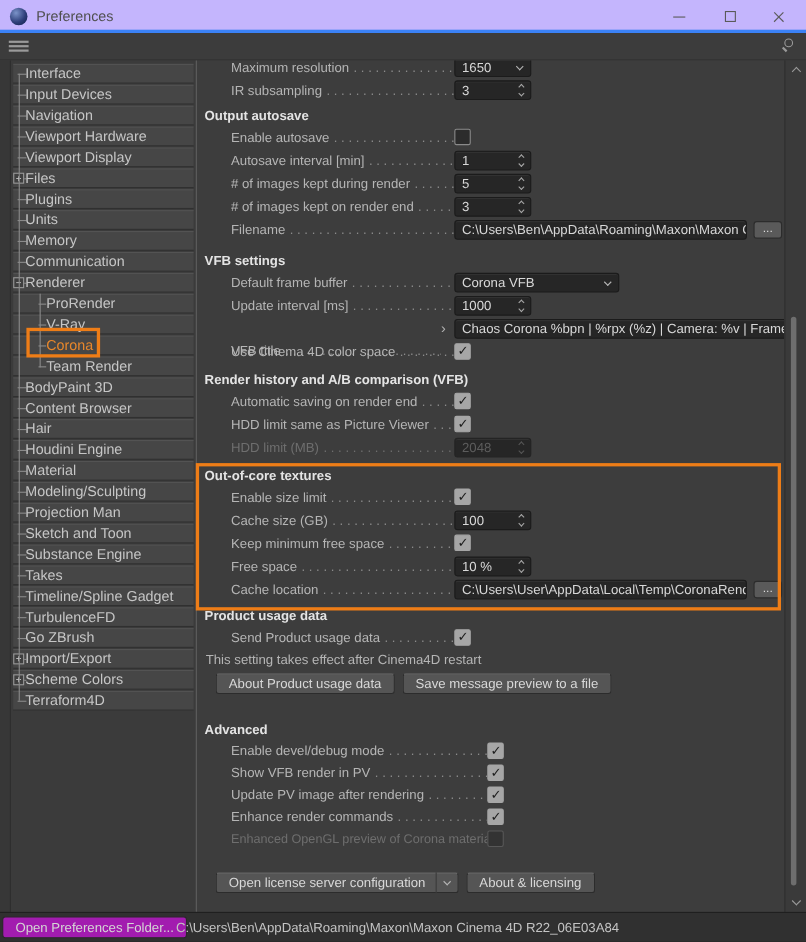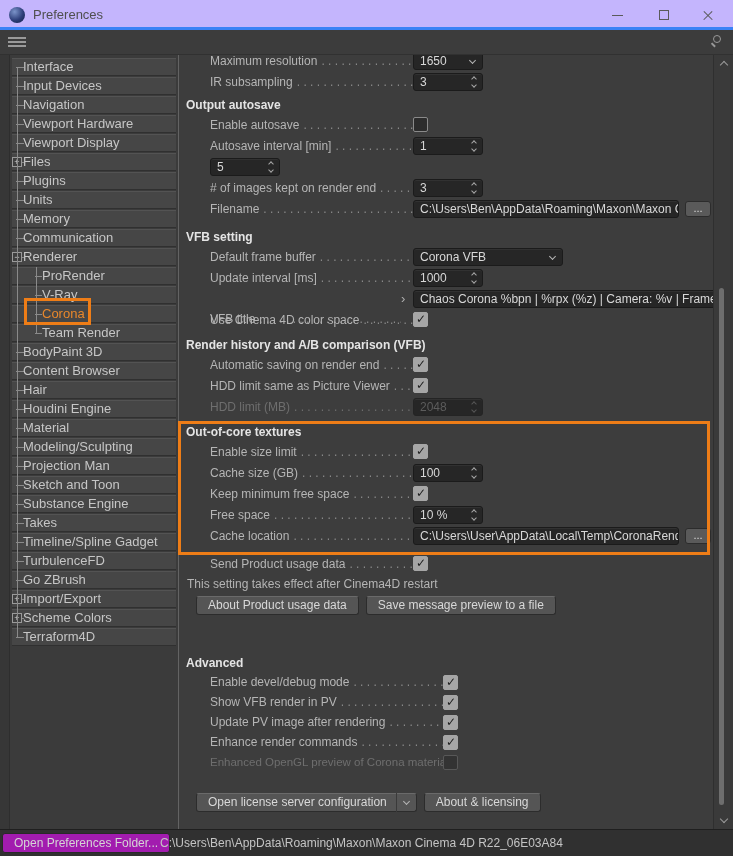--- a/index.html
+++ b/index.html
@@ -362,20 +362,24 @@
               </span>
             <span class="field spin">
                 <span class="v">1</span>
                 <span class="sarr">
                   <i class="u"></i>
                   <i class="d"></i>
                 </span>
               </span>
           </div>
           <div class="row">
+            <span class="lab">
+                <span class="t"># of images kept during render</span>
+                <span class="dots"></span>
+              </span>
             <span class="field spin">
                 <span class="v">5</span>
                 <span class="sarr">
                   <i class="u"></i>
                   <i class="d"></i>
                 </span>
               </span>
           </div>
           <div class="row">
             <span class="lab">
@@ -397,21 +401,21 @@
               </span>
             <span class="field txtfield txt266">
                 <span class="v">C:\Users\Ben\AppData\Roaming\Maxon\Maxon Cine</span>
               </span>
             <span class="mini">...</span>
           </div>
         </div>
       </div>
 
       <div class="sec s-vfb">
-        <div class="sec-h">VFB setting</div>
+        <div class="sec-h">VFB settings</div>
         <div class="sec-rows">
           <div class="row">
             <span class="lab">
                 <span class="t">Default frame buffer</span>
                 <span class="dots"></span>
               </span>
             <span class="field dd150">
                 <span class="v">Corona VFB</span>
                 <span class="darr"></span>
               </span>
@@ -532,20 +536,21 @@
               </span>
             <span class="field txtfield txt266">
                 <span class="v">C:\Users\User\AppData\Local\Temp\CoronaRenderer</span>
               </span>
             <span class="mini">...</span>
           </div>
         </div>
       </div>
 
       <div class="sec s-usage">
+        <div class="sec-h">Product usage data</div>
         <div class="sec-rows">
           <div class="row">
             <span class="lab">
                 <span class="t">Send Product usage data</span>
                 <span class="dots"></span>
               </span>
             <span class="cb on"></span>
           </div>
           <div class="note">This setting takes effect after Cinema4D restart</div>
           <div class="btnrow">

